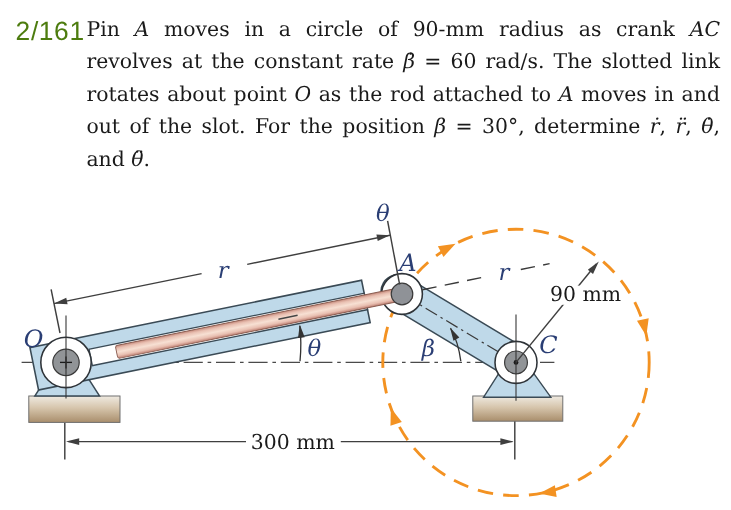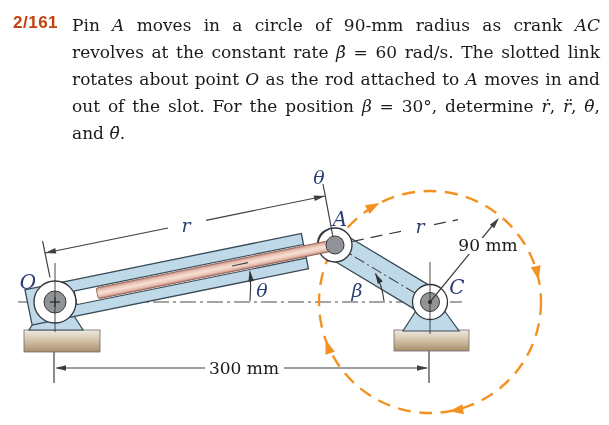--- a/index.html
+++ b/index.html
@@ -1,21 +1,21 @@
 <!DOCTYPE html>
 <html><head>
 <meta charset="utf-8">
 <style>
   html,body{margin:0;padding:0;background:#ffffff;}
   .page{position:relative;width:609px;height:425px;background:#ffffff;overflow:hidden;
         font-family:"DejaVu Serif", serif;}
   .problem{position:absolute;left:0;top:12px;width:604px;}
   .prob-num{position:absolute;left:13px;top:1px;
             font-family:"Liberation Sans", sans-serif;
-            font-weight:bold;font-size:17px;color:#c2410c;letter-spacing:0.5px;}
+            font-weight:normal;font-size:22px;color:#4d7c0f;letter-spacing:0.5px;}
   .prob-body{margin:0 0 4px 72px;width:528px;text-align:justify;
              font-size:17px;line-height:27px;color:#1a1a1a;}
   .prob-body i{font-style:italic;}
   svg text{font-family:"DejaVu Serif", serif;}
   .lbl{fill:#2A3E74;font-style:italic;}
   .dim{fill:#1a1a1a;}
 </style>
 </head>
 <body>
 

